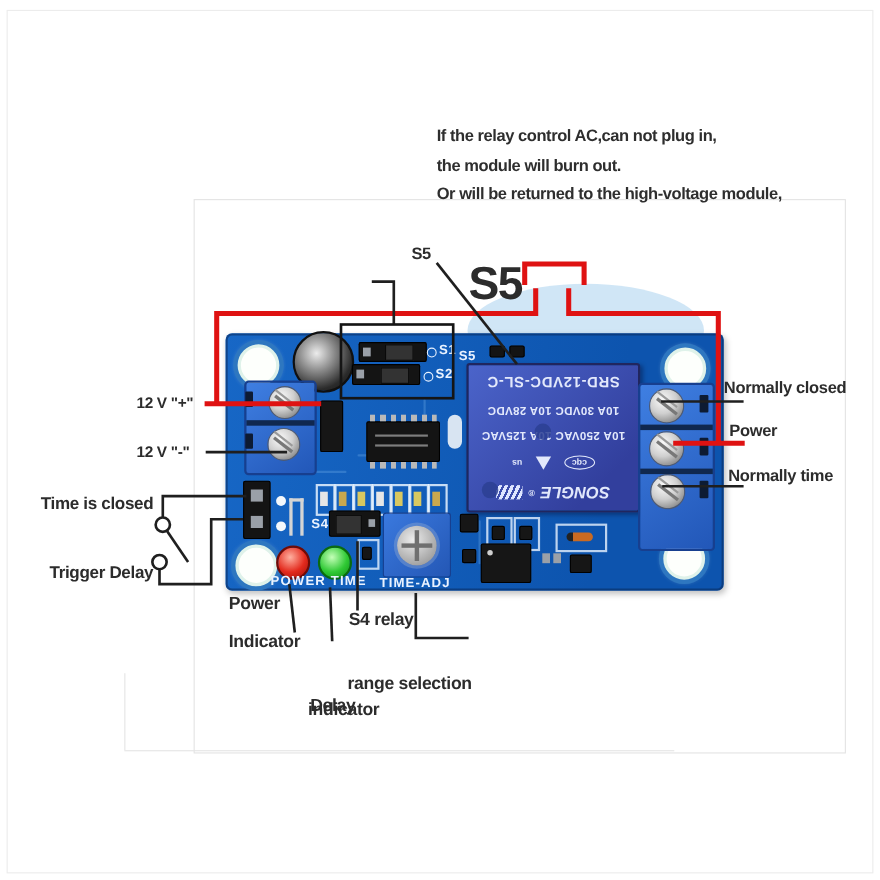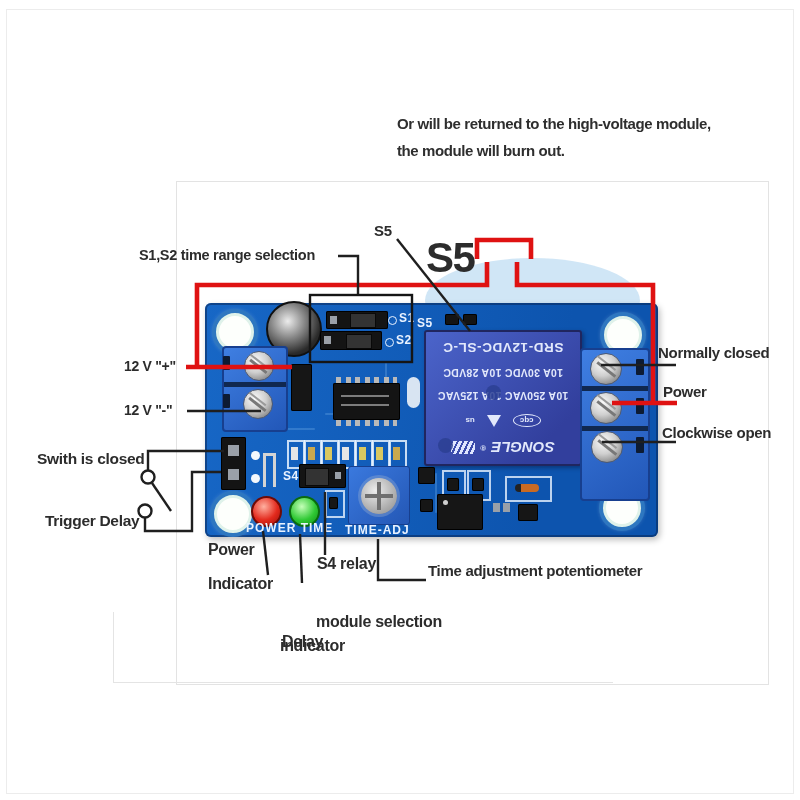--- a/index.html
+++ b/index.html
@@ -264,35 +264,34 @@
       <circle cx="145" cy="511" r="6.5" fill="#fff"></circle>
       <path d="M145 518 V531 H192 V472 H221"></path>
       <path d="M263 531 L268 575"></path>
       <path d="M300 534 L302 583"></path>
       <path d="M325 492 V555"></path>
       <path d="M378 539 V580 H426"></path>
     </g>
   </svg>
 
   <div class="note">
+    <div>If the relay control AC,can not plug in,</div>
+    <div>the module will burn out.</div>
     <div>Or will be returned to the high-voltage module,</div>
-    <div>the module will burn out.</div>
   </div>
 
-  <div class="lbl" style="left:139px;top:247px;font-size:14.5px;">S1,S2 time range selection</div>
   <div class="lbl" style="left:374px;top:222px;">S5</div>
   <div class="lbl" style="left:426px;top:234px;font-size:42px;letter-spacing:-1.5px;">S5</div>
   <div class="lbl" style="left:124px;top:358px;font-size:14px;">12 V "+"</div>
   <div class="lbl" style="left:124px;top:402px;font-size:14px;">12 V "-"</div>
-  <div class="lbl" style="left:37px;top:450px;font-size:15.5px;">Swith is closed</div>
+  <div class="lbl" style="left:37px;top:450px;font-size:15.5px;">Time is closed</div>
   <div class="lbl" style="left:45px;top:512px;font-size:15.5px;">Trigger Delay</div>
   <div class="lbl" style="left:646px;top:344px;padding-left:12px;">Normally closed</div>
   <div class="lbl" style="left:663px;top:383px;">Power</div>
-  <div class="lbl" style="left:662px;top:424px;">Clockwise open</div>
+  <div class="lbl" style="left:662px;top:424px;">Normally time</div>
   <div class="lbl" style="left:208px;top:541px;font-size:16px;">Power</div>
   <div class="lbl" style="left:208px;top:575px;font-size:16px;">Indicator</div>
   <div class="lbl" style="left:282px;top:585px;font-size:16px;margin-top:48px;">Delay</div>
   <div class="lbl" style="left:317px;top:555px;font-size:16px;">S4 relay</div>
-  <div class="lbl" style="left:316px;top:613px;font-size:16px;">module selection</div>
+  <div class="lbl" style="left:316px;top:613px;font-size:16px;">range selection</div>
   <div class="lbl" style="left:280px;top:637px;font-size:16px;">indicator</div>
-  <div class="lbl" style="left:428px;top:562px;">Time adjustment potentiometer</div>
 
 </div>
 
 </body></html>

